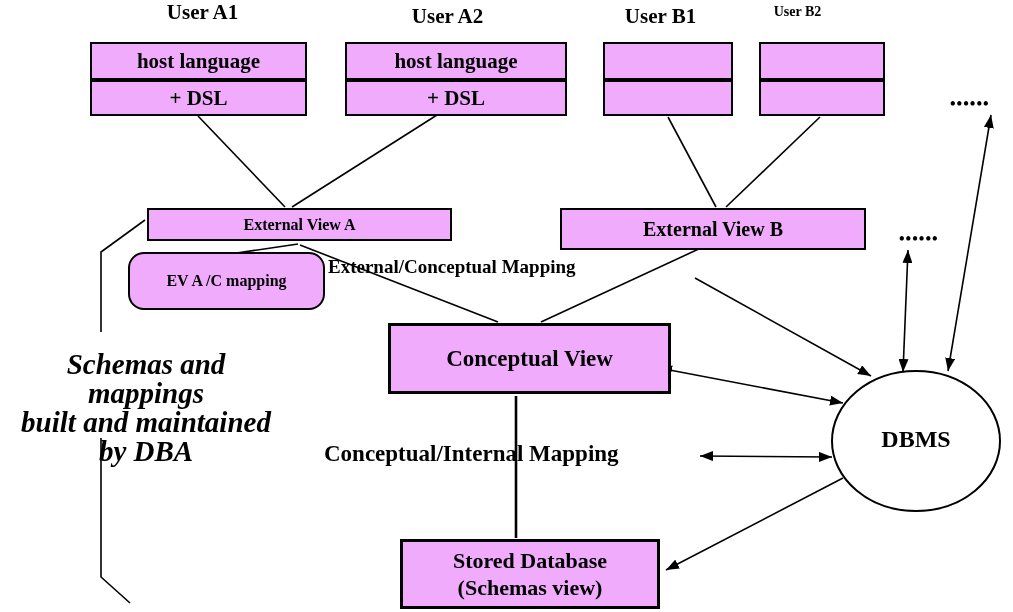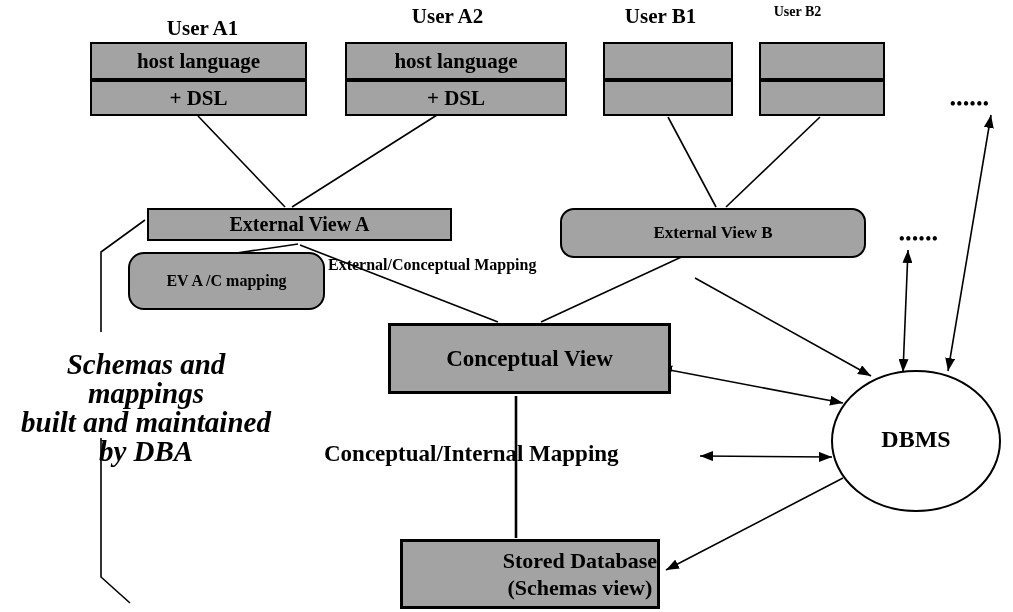--- a/index.html
+++ b/index.html
@@ -7,21 +7,21 @@
     position:relative;
     width:1013px;height:612px;
     background:#ffffff;
     font-family:"Liberation Serif","DejaVu Serif",serif;
     color:#000;
     overflow:hidden;
   }
   #wires{position:absolute;left:0;top:0;z-index:1;}
   .box{
     position:absolute;box-sizing:border-box;
-    border:2px solid #000;background:#a3a3a3;
+    border:2px solid #000;background:#f0abfc;
     display:flex;align-items:center;justify-content:center;
     font-weight:bold;z-index:2;text-align:center;
   }
   .thickbox{border-width:3px;}
   .round{border-radius:16px;}
   .lbl{
     position:absolute;font-weight:bold;z-index:3;
     white-space:nowrap;background:transparent;
   }
   .ctr{text-align:center;}
@@ -59,21 +59,21 @@
     <g stroke="#000" stroke-width="1.6" fill="none">
       <line x1="695" y1="278" x2="871" y2="376" marker-end="url(#ah)"></line>
       <line x1="659" y1="368" x2="843" y2="403" marker-start="url(#ah)" marker-end="url(#ah)"></line>
       <line x1="700" y1="456" x2="832" y2="457" marker-start="url(#ah)" marker-end="url(#ah)"></line>
       <line x1="843" y1="478" x2="666" y2="570" marker-end="url(#ah)"></line>
       <line x1="903" y1="372" x2="908" y2="250" marker-start="url(#ah)" marker-end="url(#ah)"></line>
       <line x1="948" y1="371" x2="991" y2="115" marker-start="url(#ah)" marker-end="url(#ah)"></line>
     </g>
   </svg>
 
-  <div class="lbl ctr" style="left:130px;top:16px;width:145px;font-size:21px;">User A1</div>
+  <div class="lbl ctr" style="left:130px;top:0;width:145px;font-size:21px;">User A1</div>
   <div class="lbl ctr" style="left:375px;top:4px;width:145px;font-size:21px;">User A2</div>
   <div class="lbl ctr" style="left:588px;top:4px;width:145px;font-size:21px;">User B1</div>
   <div class="lbl ctr" style="left:725px;top:4px;width:145px;font-size:14px;">User B2</div>
 
   <div class="box" style="left:90px;top:42px;width:217px;height:38px;font-size:21px;">host language</div>
   <div class="box" style="left:90px;top:80px;width:217px;height:36px;font-size:21px;">+ DSL</div>
 
   <div class="box" style="left:345px;top:42px;width:222px;height:38px;font-size:21px;">host language</div>
   <div class="box" style="left:345px;top:80px;width:222px;height:36px;font-size:21px;">+ DSL</div>
 
@@ -83,32 +83,32 @@
   <div class="box" style="left:759px;top:42px;width:126px;height:38px;font-size:21px;"></div>
   <div class="box" style="left:759px;top:80px;width:126px;height:36px;font-size:21px;"></div>
 
 
   <div class="lbl ctr" style="left:8px;top:350px;width:276px;font-size:29px;font-style:italic;line-height:29px;white-space:normal;">
     <span class="stacked">Schemas and mappings</span>
     <span class="stacked">built and maintained</span>
     <span class="stacked">by DBA</span>
   </div>
 
-  <div class="box" style="left:147px;top:208px;width:305px;height:33px;font-size:20px;">External View A</div>
-  <div class="box" style="left:560px;top:208px;width:306px;height:50px;font-size:17px;border-radius:14px;">External View B</div>
+  <div class="box" style="left:147px;top:208px;width:305px;height:33px;font-size:16px;">External View A</div>
+  <div class="box" style="left:560px;top:208px;width:306px;height:42px;font-size:20px;">External View B</div>
 
   <div class="box round" style="left:128px;top:252px;width:197px;height:58px;font-size:16px;">EV A /C  mapping</div>
 
-  <div class="lbl" style="left:328px;top:256px;font-size:16px;">External/Conceptual Mapping</div>
+  <div class="lbl" style="left:328px;top:256px;font-size:19px;">External/Conceptual Mapping</div>
 
   <div class="box thickbox" style="left:388px;top:323px;width:283px;height:71px;font-size:23px;">Conceptual View</div>
 
   <div class="lbl" style="left:324px;top:441px;font-size:23px;">Conceptual/Internal Mapping</div>
 
-  <div class="box thickbox" style="left:400px;top:539px;width:260px;height:70px;font-size:22px;line-height:1.25;justify-content:flex-end;">
+  <div class="box thickbox" style="left:400px;top:539px;width:260px;height:70px;font-size:22px;line-height:1.25;">
     <div>
       <span class="stacked">Stored Database</span>
       <span class="stacked">(Schemas view)</span>
     </div>
   </div>
 
   <div class="lbl ctr" style="left:866px;top:426px;width:100px;font-size:24px;">DBMS</div>
 
   <div class="dots" style="left:950px;top:95px;">••••••</div>
   <div class="dots" style="left:899px;top:230px;">••••••</div>

